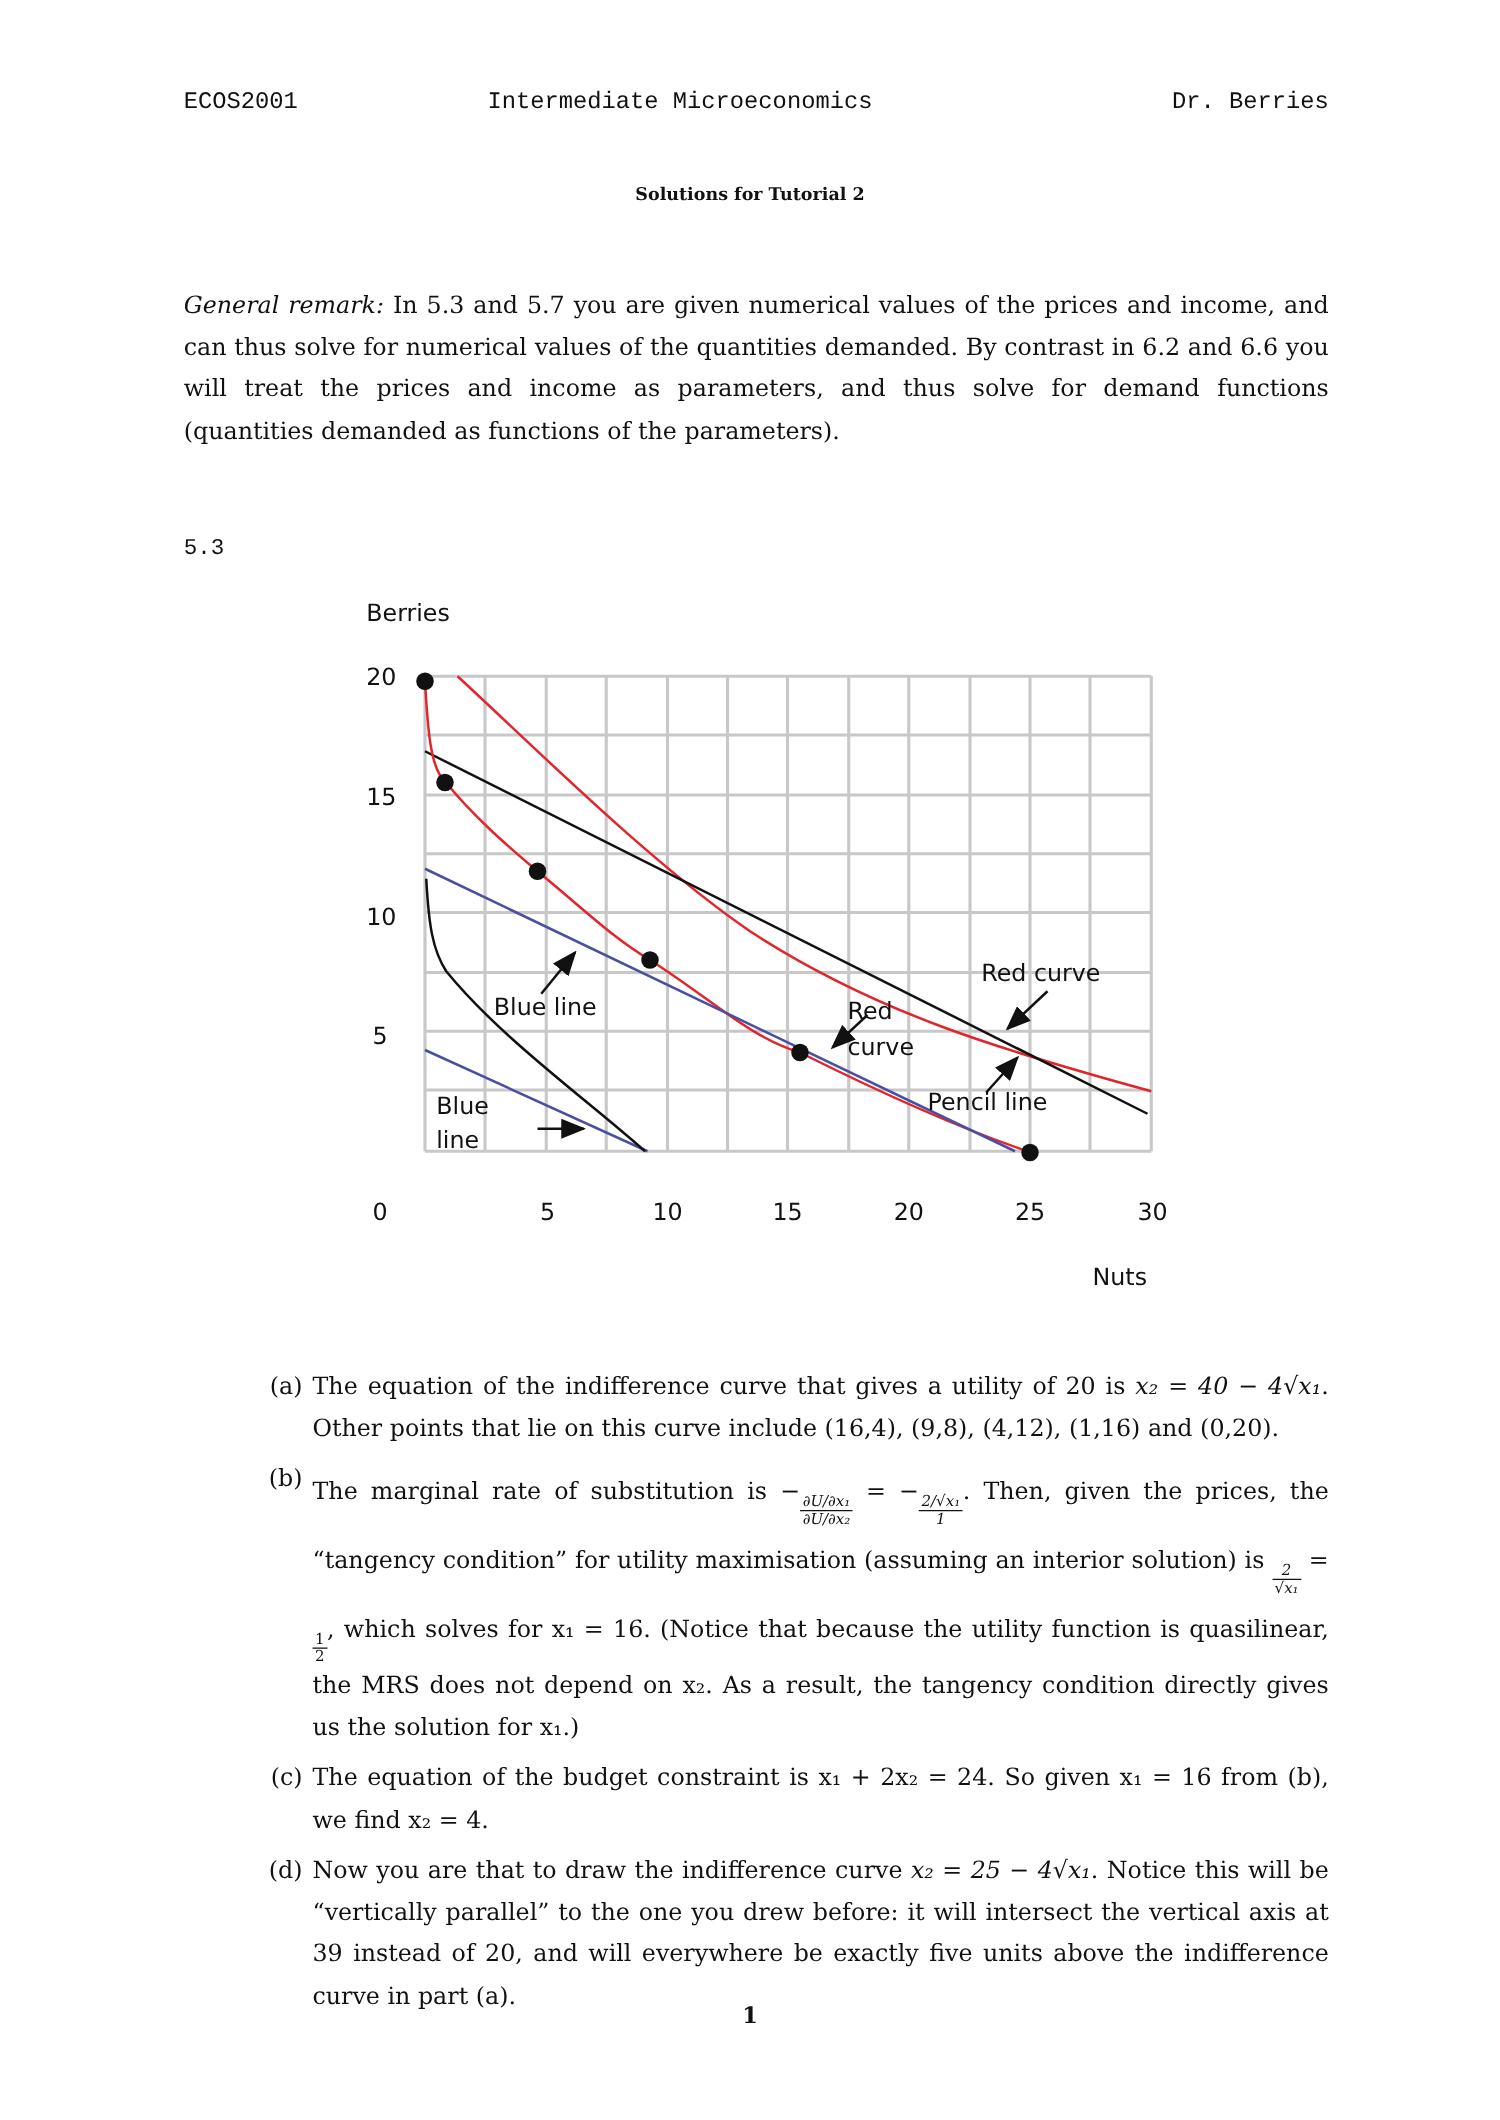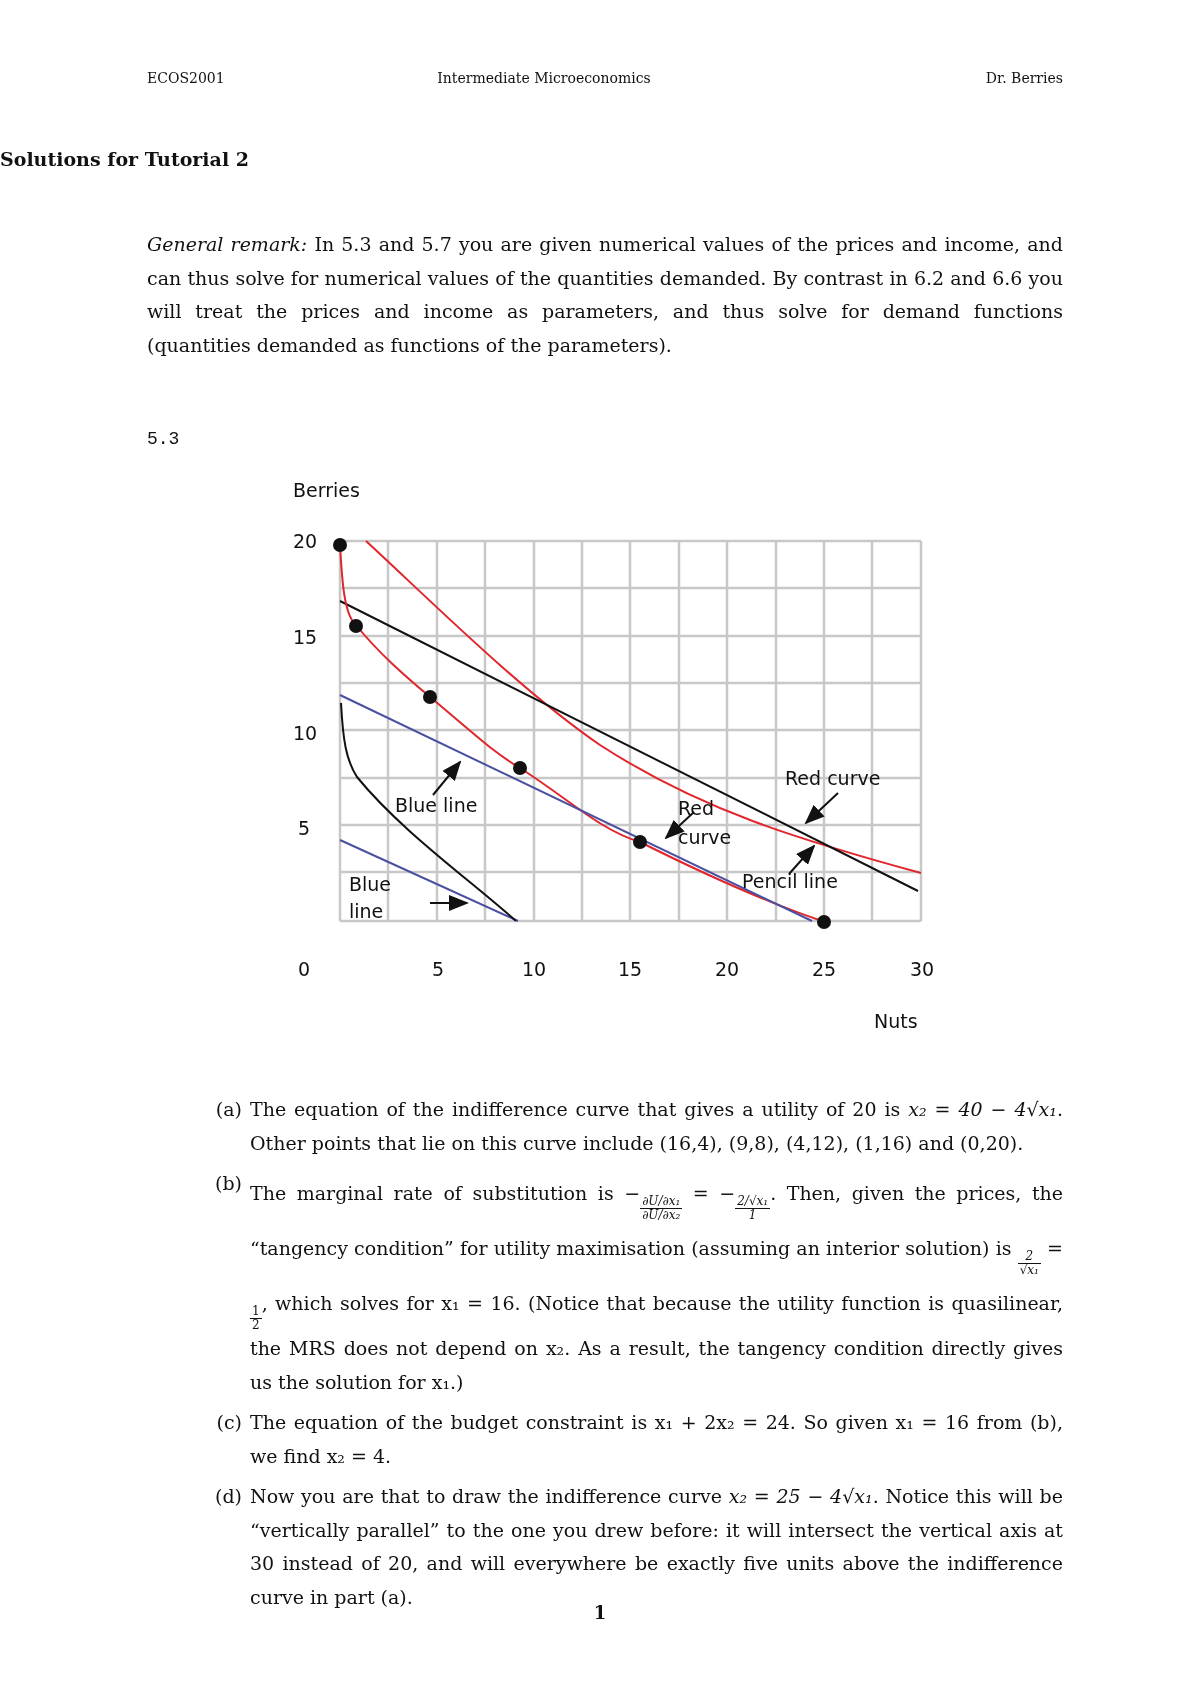--- a/index.html
+++ b/index.html
@@ -1,20 +1,20 @@
 <!DOCTYPE html>
 <html><head>
 <meta charset="utf-8">
 <style>
   html, body { margin: 0; padding: 0; background: #ffffff; }
   body { width: 1200px; height: 1696px; position: relative; overflow: hidden;
          font-family: "DejaVu Serif", "Liberation Serif", serif; color: #111; }
   .abs { position: absolute; }
-  .hdr { top: 70px; font-size: 14px; }
-  .title { top: 148px; left: 0; width: 1200px; text-align: left; font-size: 19px; font-weight: bold; }
+  .hdr { top: 70px; font-size: 19px; font-family: Liberation Mono, monospace; }
+  .title { top: 148px; left: 0; width: 1200px; text-align: center; font-size: 14px; font-weight: bold; }
   .para { left: 147px; width: 916px; font-size: 19px; line-height: 33.5px; text-align: justify; }
   .para i { font-style: italic; }
   .secnum { left: 147px; top: 429px; font-size: 18px; font-family: Liberation Mono, monospace; }
   .items { left: 186px; width: 877px; font-size: 19px; line-height: 33.5px; }
   .item { position: relative; padding-left: 64px; text-align: justify; margin-bottom: 7px; }
   .item .lbl { position: absolute; left: 0; top: 0; width: 56px; text-align: right; }
   .page-num { top: 1602px; left: 0; width: 1200px; text-align: center; font-size: 18px; font-weight: bold; }
   .fig { left: 0; top: 0; width: 1200px; height: 1100px; pointer-events: none; }
   .fig text { font-family: "DejaVu Sans", "Liberation Sans", sans-serif; fill: #111; }
   .m { font-style: italic; font-family: "DejaVu Serif", serif; }
@@ -129,17 +129,17 @@
   <div class="item">
     <span class="lbl">(b)</span>
     <span>The marginal rate of substitution is −</span><span class="frac m"><span class="num">∂U/∂x₁</span><span class="den">∂U/∂x₂</span></span><span> = −</span><span class="frac m"><span class="num">2/√x₁</span><span class="den">1</span></span><span>. Then, given the prices, the “tangency condition” for utility maximisation (assuming an interior solution) is </span><span class="frac m"><span class="num">2</span><span class="den">√x₁</span></span><span> = </span><span class="frac"><span class="num">1</span><span class="den">2</span></span><span>, which solves for x₁ = 16. (Notice that because the utility function is quasilinear, the MRS does not depend on x₂. As a result, the tangency condition directly gives us the solution for x₁.)</span>
   </div>
   <div class="item">
     <span class="lbl">(c)</span>
     <span>The equation of the budget constraint is x₁ + 2x₂ = 24. So given x₁ = 16 from (b), we find x₂ = 4.</span>
   </div>
   <div class="item">
     <span class="lbl">(d)</span>
-    <span>Now you are that to draw the indifference curve </span><span class="m">x₂ = 25 − 4√x₁</span><span>. Notice this will be “vertically parallel” to the one you drew before: it will intersect the vertical axis at 30 instead of 20, and will everywhere be exactly five units above the indifference curve in part (a).</span>
+    <span>Now you are that to draw the indifference curve </span><span class="m">x₂ = 25 − 4√x₁</span><span>. Notice this will be “vertically parallel” to the one you drew before: it will intersect the vertical axis at 39 instead of 20, and will everywhere be exactly five units above the indifference curve in part (a).</span>
   </div>
 </div>
 
 <div class="abs page-num">1</div>
 
 </body></html>

